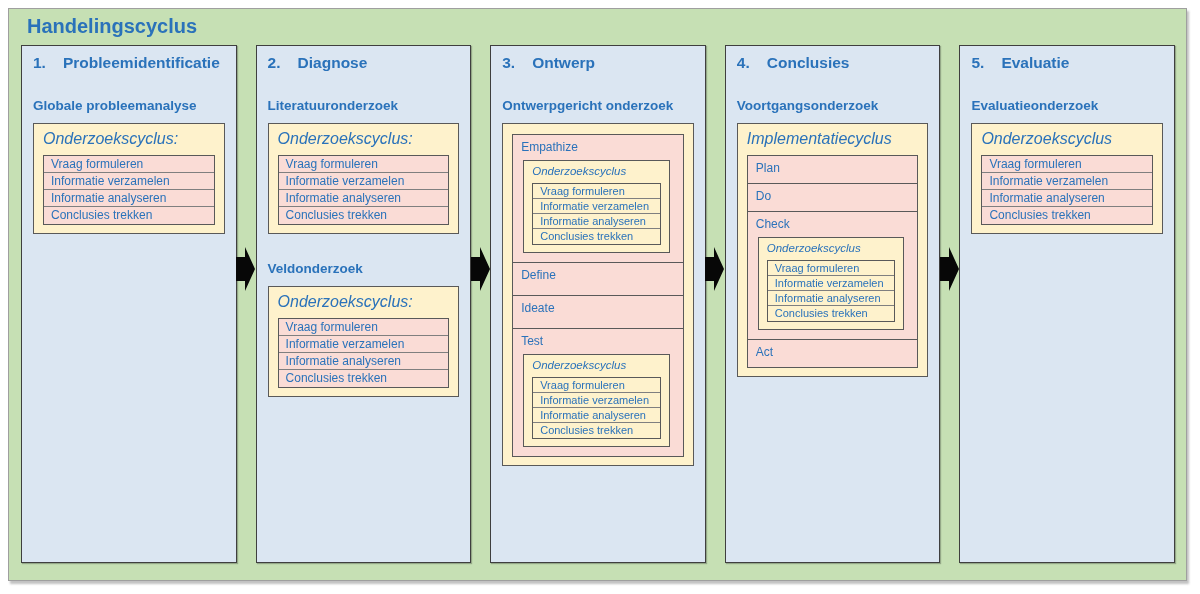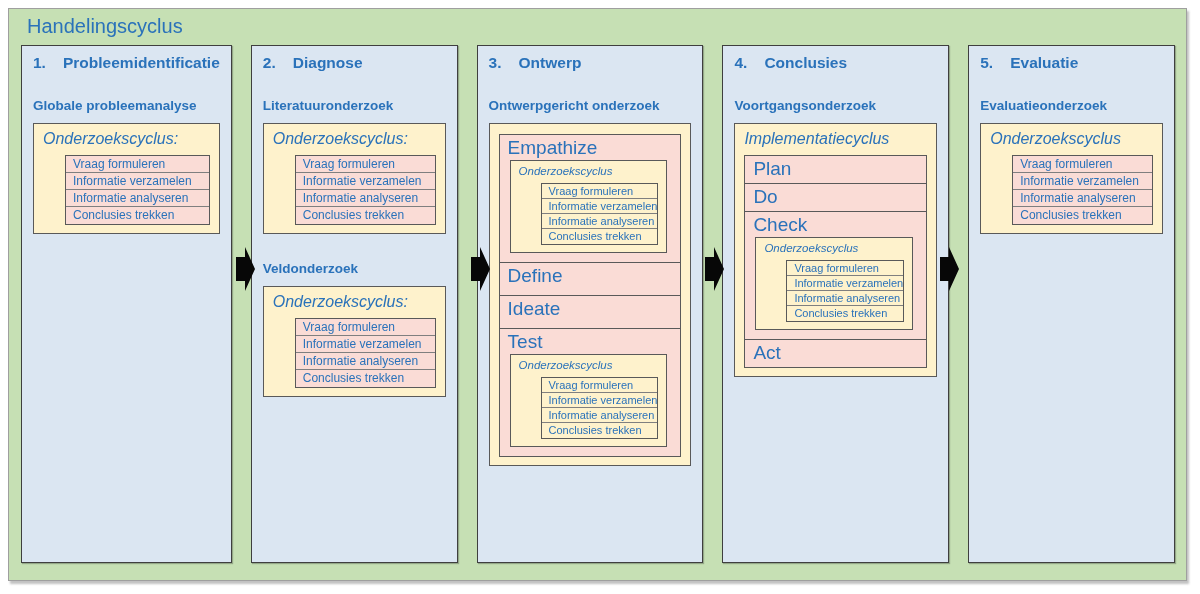--- a/index.html
+++ b/index.html
@@ -14,43 +14,43 @@
     --arrow-black:#070707;
   }
   *{margin:0;padding:0;box-sizing:border-box;}
   html,body{width:1200px;height:594px;background:#ffffff;
     font-family:"Liberation Sans", sans-serif;color:var(--text-blue);}
   .canvas{position:relative;width:1200px;height:594px;overflow:hidden;}
   .outer{position:absolute;left:8px;top:8px;width:1179px;height:573px;
     background:var(--bg-green);border:1px solid #9f9f9f;
     box-shadow:2px 3px 2px rgba(120,120,120,.45);}
   .diagram-title{position:absolute;left:18px;top:3px;font-size:20px;
-    font-weight:400;line-height:28px;}
+    font-weight:700;line-height:28px;}
   .cols{position:absolute;left:12px;top:36px;width:1154px;height:518px;
     display:flex;gap:19px;}
   .col{flex:1 1 0;background:var(--panel-blue);border:1px solid var(--border-dark);
     padding:7px 11px 10px;position:relative;box-shadow:1px 1px 1px rgba(0,0,0,.25);}
   .phase-title{display:flex;font-weight:700;font-size:15.5px;line-height:19px;}
   .phase-num{width:30px;flex:none;}
   .subhead{margin-top:25px;font-weight:700;font-size:13.5px;line-height:17px;}
   .subhead.gap2{margin-top:26px;}
   .ybox{margin-top:9px;background:var(--box-yellow);border:1px solid var(--border-mid);
     padding:4px 9px 8px;}
   .cycle-label{font-style:italic;font-size:16px;line-height:21px;}
-  .rows{margin-top:6px;border:1px solid var(--border-mid);margin-left:22px;}
+  .rows{margin-top:6px;border:1px solid var(--border-mid);}
   .row{height:17px;line-height:17px;font-size:12px;padding-left:7px;
     border-bottom:1px solid var(--border-light);background:var(--box-pink);
     white-space:nowrap;overflow:hidden;}
   .rows .row:last-child{border-bottom:none;}
   .row.ylw{background:var(--box-yellow);}
   .stack{margin-top:6px;border:1px solid var(--border-mid);}
   .stage{background:var(--box-pink);border-bottom:1px solid var(--border-mid);
     padding:3px 8px 5px;}
   .stack .stage:last-child{border-bottom:none;}
-  .stage-label{font-size:19px;line-height:19px;}
+  .stage-label{font-size:12px;line-height:19px;}
   .stage.sp{min-height:33px;}
   .stage.sm{min-height:20px;}
   .ybox.mini{margin:3px 5px 4px 2px;padding:3px 8px 7px;}
   .ybox.mini .cycle-label{font-size:11.5px;line-height:15px;}
   .ybox.mini .rows{margin-top:4px;}
   .ybox.mini .row{height:15px;line-height:15px;font-size:11px;}
   .flow-arrow{position:absolute;top:201px;width:20px;height:46px;}
   .a1{left:215px;} .a2{left:450px;} .a3{left:684px;} .a4{left:919px;}
 </style>
 </head>

